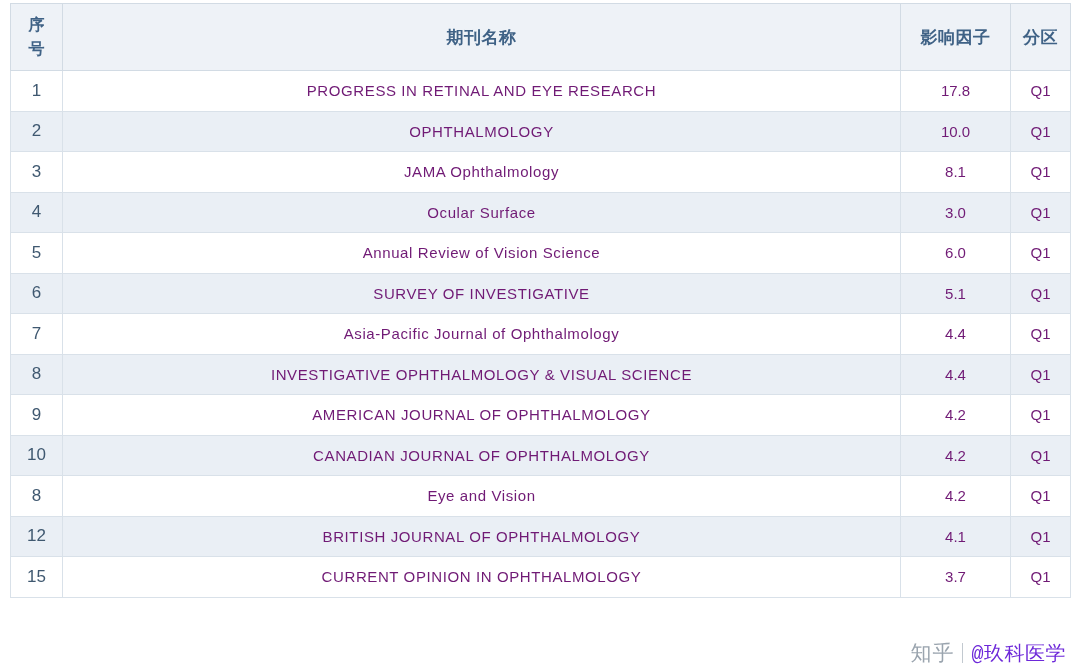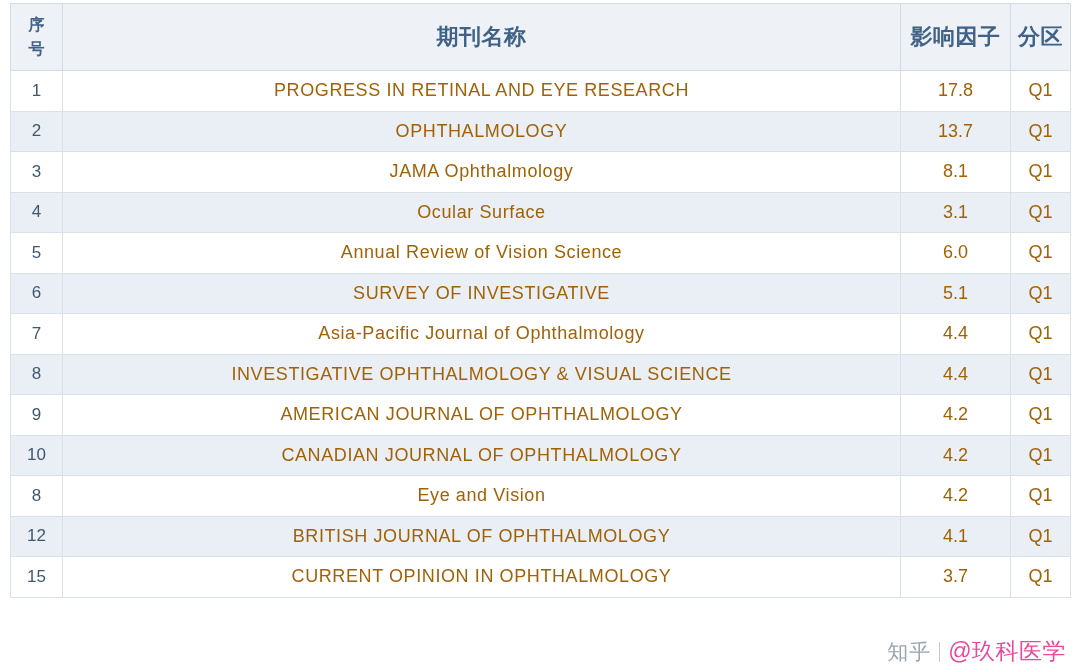--- a/index.html
+++ b/index.html
@@ -28,40 +28,40 @@
     margin-top: 3px;
   }
   table.journal-table col.c-rank { width: 52px; }
   table.journal-table col.c-name { width: 838px; }
   table.journal-table col.c-if   { width: 110px; }
   table.journal-table col.c-q    { width: 60px; }
 
   thead th {
     background: #eef2f7;
     color: #3f6286;
-    font-size: 22px;
+    font-size: 17px;
     font-weight: 600;
     height: 66px;
     border: 1px solid #d2dbe4;
     text-align: center;
     vertical-align: middle;
     padding: 0 0;
     letter-spacing: 0.5px;
   }
   thead th.rank-head {
     font-size: 16px;
     line-height: 24px;
     padding: 0 10px;
     letter-spacing: 0;
   }
   tbody td {
     height: 39.5px;
     border: 1px solid #d9e1e9;
-    font-size: 18px;
-    color: #a16207;
+    font-size: 15px;
+    color: #701a75;
     text-align: center;
     vertical-align: middle;
     padding: 0 6px;
     white-space: nowrap;
     overflow: hidden;
     letter-spacing: 0.3px;
   }
   tbody td.rank-cell {
     font-size: 17px;
     color: #3f5870;
@@ -89,23 +89,24 @@
     font-family: "Liberation Sans", sans-serif;
     pointer-events: none;
     margin-top: 8px;
   }
   .watermark .zh-logo {
     font-size: 21px;
     color: #9aa4ae;
     letter-spacing: 1px;
   }
   .watermark .zh-user {
-    font-size: 23px;
-    color: #ec4899;
+    font-size: 20px;
+    color: #6d28d9;
     letter-spacing: 0.5px;
+    font-family: Liberation Mono, monospace;
   }
   .watermark .zh-sep {
     width: 1px;
     height: 20px;
     background: #c2c9d0;
   }
 </style>
 </head>
 <body>
 
@@ -129,33 +130,33 @@
     <tbody>
       <tr class="odd">
         <td class="rank-cell">1</td>
         <td class="name-cell">PROGRESS IN RETINAL AND EYE RESEARCH</td>
         <td class="if-cell">17.8</td>
         <td class="q-cell">Q1</td>
       </tr>
       <tr class="even">
         <td class="rank-cell">2</td>
         <td class="name-cell">OPHTHALMOLOGY</td>
-        <td class="if-cell">13.7</td>
+        <td class="if-cell">10.0</td>
         <td class="q-cell">Q1</td>
       </tr>
       <tr class="odd">
         <td class="rank-cell">3</td>
         <td class="name-cell">JAMA Ophthalmology</td>
         <td class="if-cell">8.1</td>
         <td class="q-cell">Q1</td>
       </tr>
       <tr class="even">
         <td class="rank-cell">4</td>
         <td class="name-cell">Ocular Surface</td>
-        <td class="if-cell">3.1</td>
+        <td class="if-cell">3.0</td>
         <td class="q-cell">Q1</td>
       </tr>
       <tr class="odd">
         <td class="rank-cell">5</td>
         <td class="name-cell">Annual Review of Vision Science</td>
         <td class="if-cell">6.0</td>
         <td class="q-cell">Q1</td>
       </tr>
       <tr class="even">
         <td class="rank-cell">6</td>

